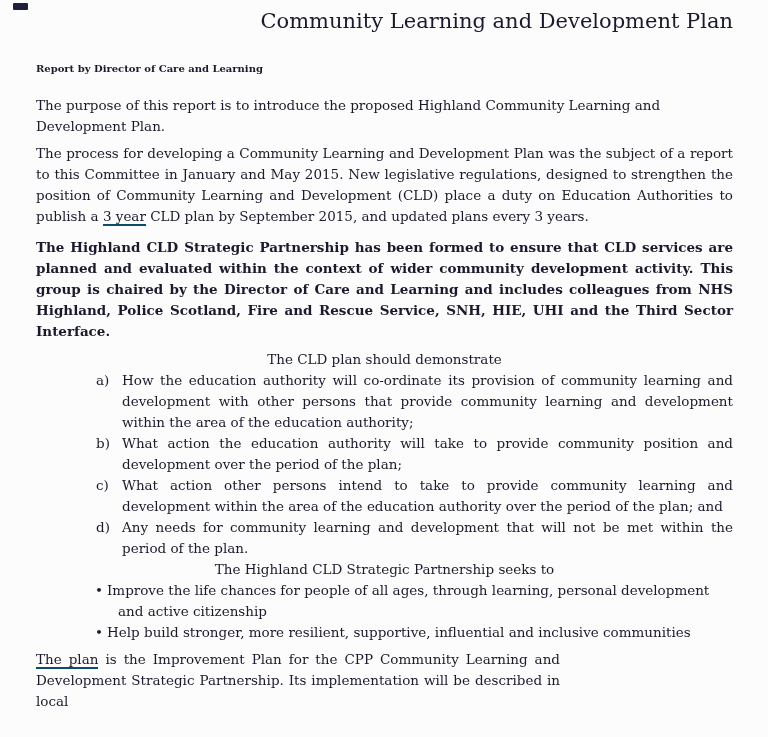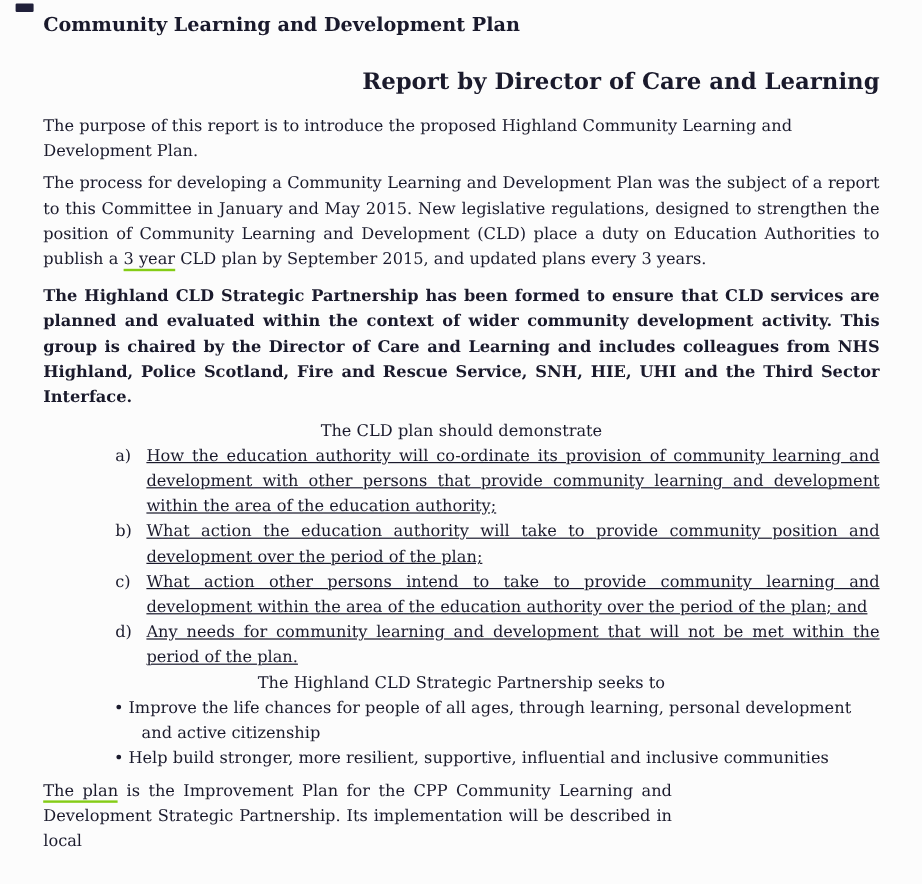--- a/index.html
+++ b/index.html
@@ -24,30 +24,29 @@
     width: 15px;
     height: 7px;
     background: #20203a;
     border-radius: 1px;
   }
   .page {
     padding: 10px 35px 0 36px;
   }
   .title {
     margin: 0 0 26px 0;
-    font-size: 16px;
-    font-weight: bold;
-    text-align: left;
+    font-size: 21px;
+    font-weight: normal;
+    text-align: right;
     line-height: 22px;
   }
   .byline {
     margin: 0 0 16px 0;
     font-weight: bold;
-    font-size: 19px;
-    text-align: right;
+    font-size: 10px;
   }
   .heading {
     margin: 0;
     font-weight: bold;
     font-size: 14px;
   }
   .heading.summary-h { margin-bottom: 0; }
   .heading.background-h { margin-bottom: 17px; }
   p { margin: 0; }
   .summary-par { margin-bottom: 6px; }
@@ -58,42 +57,41 @@
   .letter-list { margin: 0 0 0 60px; }
   .letter-item { display: flex; }
   .letter-item .marker {
     flex: 0 0 26px;
     width: 26px;
   }
   .letter-item .li-text {
     flex: 1;
     display: block;
     text-align: justify;
-    text-decoration: underline;
   }
   .bullet-list { margin: 0 0 6px 59px; }
   .bullet-item { display: flex; }
   .bullet-item .bullet {
     flex: 0 0 12px;
     width: 12px;
   }
   .bullet-item .li-text {
     flex: 1;
     display: block;
     padding-left: 11px;
     text-indent: -11px;
   }
   .closing-par {
     max-width: 524px;
     text-align: justify;
   }
   .doclink {
     color: inherit;
     text-decoration: none;
-    border-bottom: 2px solid #84cc16;
+    border-bottom: 2px solid #0c4a6e;
     cursor: pointer;
   }
 </style>
 </head>
 <body>
 
 <div class="corner-mark"></div>
 
 <div class="page">
 

